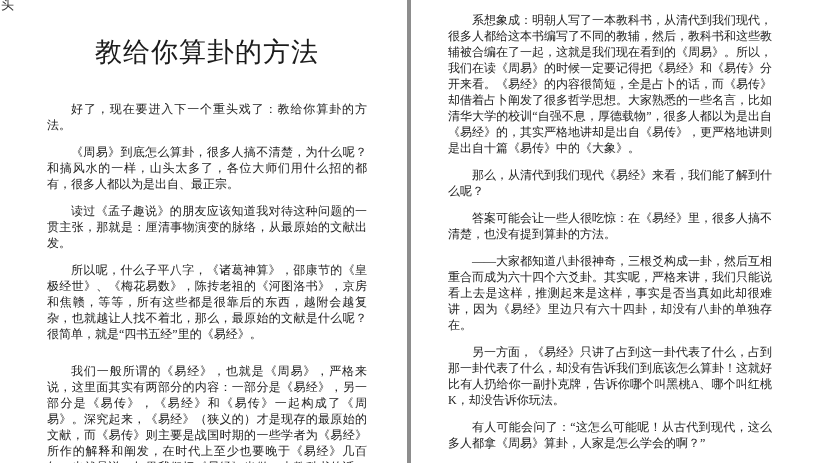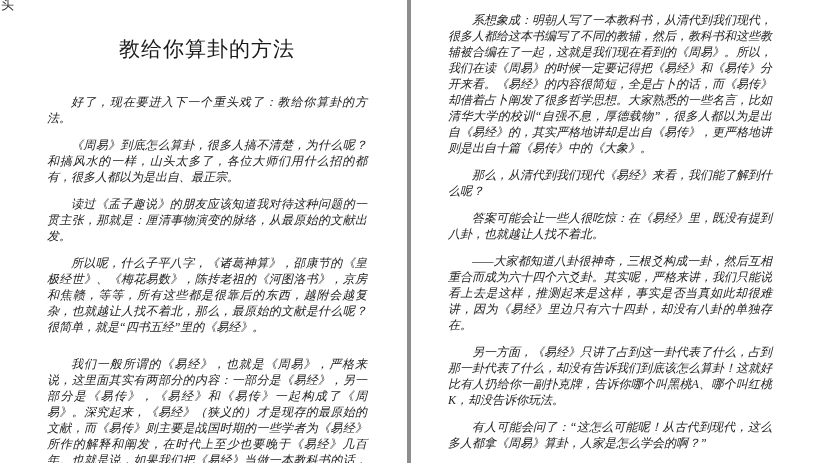--- a/index.html
+++ b/index.html
@@ -23,37 +23,36 @@
   .divider { width: 4px; height: 463px; background: #8d8d8d; }
 
   .corner-fragment {
     position: absolute;
     left: 1px; top: -2px;
     font-size: 13px;
     color: #333333;
     line-height: 1;
   }
   h1.book-title {
-    font-size: 21px;
+    font-size: 27px;
     font-weight: normal;
     color: #1a1a1a;
     text-align: center;
     margin: 0 0 33px 0;
     line-height: 1.1;
     letter-spacing: 1px;
   }
   p.para {
     font-size: 12px;
     line-height: 16px;
     margin: 11px 0 0 0;
     text-align: justify;
     text-justify: inter-ideograph;
     text-indent: 2em;
     color: #212121;
-    font-style: italic;
   }
   p.para:first-child { margin-top: 0; }
   p.para.sect { margin-top: 21px; }
 </style>
 </head>
 <body>
 
 <div class="book">
 
   <span class="corner-fragment">头</span>
@@ -65,20 +64,20 @@
     <p class="para">读过《孟子趣说》的朋友应该知道我对待这种问题的一贯主张，那就是：厘清事物演变的脉络，从最原始的文献出发。</p>
     <p class="para">所以呢，什么子平八字，《诸葛神算》，邵康节的《皇极经世》、《梅花易数》，陈抟老祖的《河图洛书》，京房和焦赣，等等，所有这些都是很靠后的东西，越附会越复杂，也就越让人找不着北，那么，最原始的文献是什么呢？很简单，就是“四书五经”里的《易经》。</p>
     <p class="para sect">我们一般所谓的《易经》，也就是《周易》，严格来说，这里面其实有两部分的内容：一部分是《易经》，另一部分是《易传》，《易经》和《易传》一起构成了《周易》。深究起来，《易经》（狭义的）才是现存的最原始的文献，而《易传》则主要是战国时期的一些学者为《易经》所作的解释和阐发，在时代上至少也要晚于《易经》几百年。也就是说，如果我们把《易经》当做一本教科书的话，那么《易传》就是教辅。如果从时间的间隔上看，我们可以把《易经》和《易传》的关</p>
   </div>
 
   <div class="divider"></div>
 
   <div class="page page-right">
     <p class="para">系想象成：明朝人写了一本教科书，从清代到我们现代，很多人都给这本书编写了不同的教辅，然后，教科书和这些教辅被合编在了一起，这就是我们现在看到的《周易》。所以，我们在读《周易》的时候一定要记得把《易经》和《易传》分开来看。《易经》的内容很简短，全是占卜的话，而《易传》却借着占卜阐发了很多哲学思想。大家熟悉的一些名言，比如清华大学的校训“自强不息，厚德载物”，很多人都以为是出自《易经》的，其实严格地讲却是出自《易传》，更严格地讲则是出自十篇《易传》中的《大象》。</p>
     <p class="para">那么，从清代到我们现代《易经》来看，我们能了解到什么呢？</p>
-    <p class="para">答案可能会让一些人很吃惊：在《易经》里，既没有提到八卦，也就越让人找不着北。</p>
+    <p class="para">答案可能会让一些人很吃惊：在《易经》里，很多人搞不清楚，也没有提到算卦的方法。</p>
     <p class="para">——大家都知道八卦很神奇，三根爻构成一卦，然后互相重合而成为六十四个六爻卦。其实呢，严格来讲，我们只能说看上去是这样，推测起来是这样，事实是否当真如此却很难讲，因为《易经》里边只有六十四卦，却没有八卦的单独存在。</p>
     <p class="para">另一方面，《易经》只讲了占到这一卦代表了什么，占到那一卦代表了什么，却没有告诉我们到底该怎么算卦！这就好比有人扔给你一副扑克牌，告诉你哪个叫黑桃A、哪个叫红桃K，却没告诉你玩法。</p>
     <p class="para">有人可能会问了：“这怎么可能呢！从古代到现代，这么多人都拿《周易》算卦，人家是怎么学会的啊？”</p>
 
   </div>
 
 </div>
 
 </body></html>

